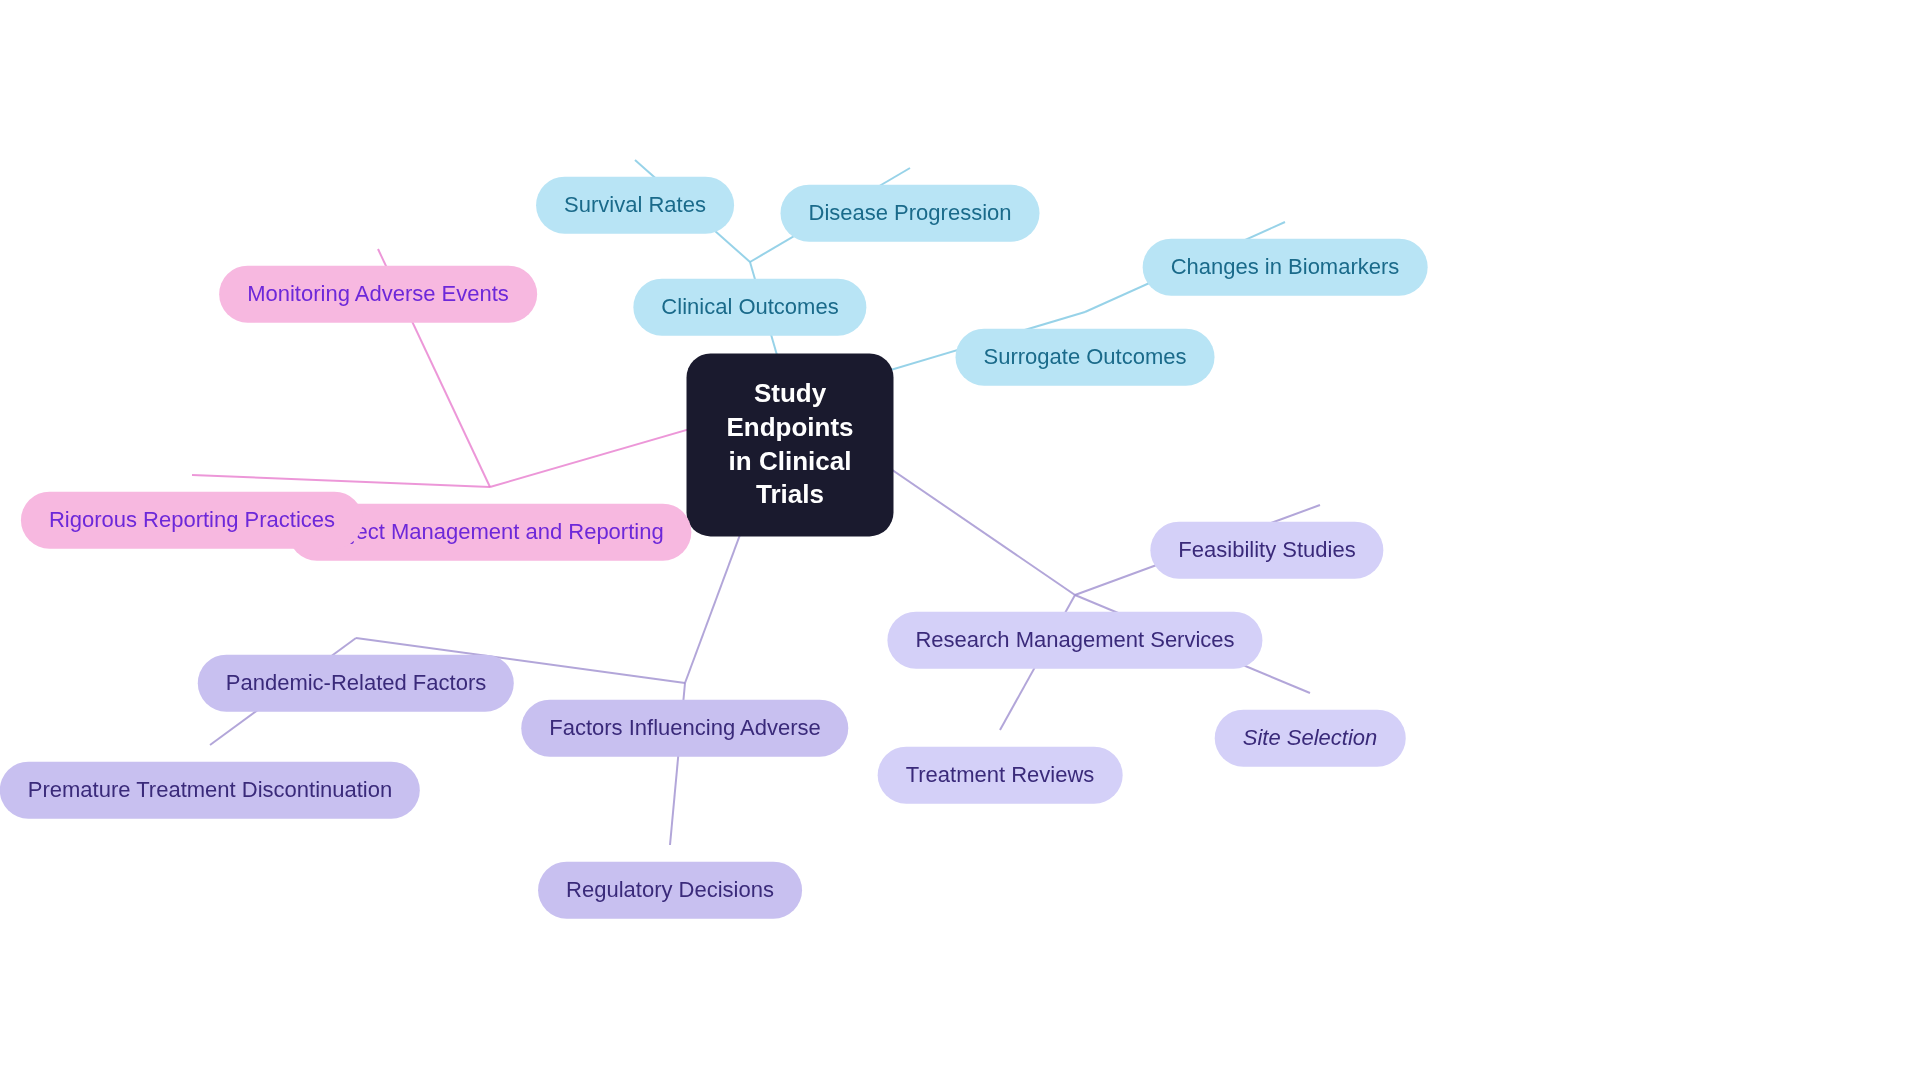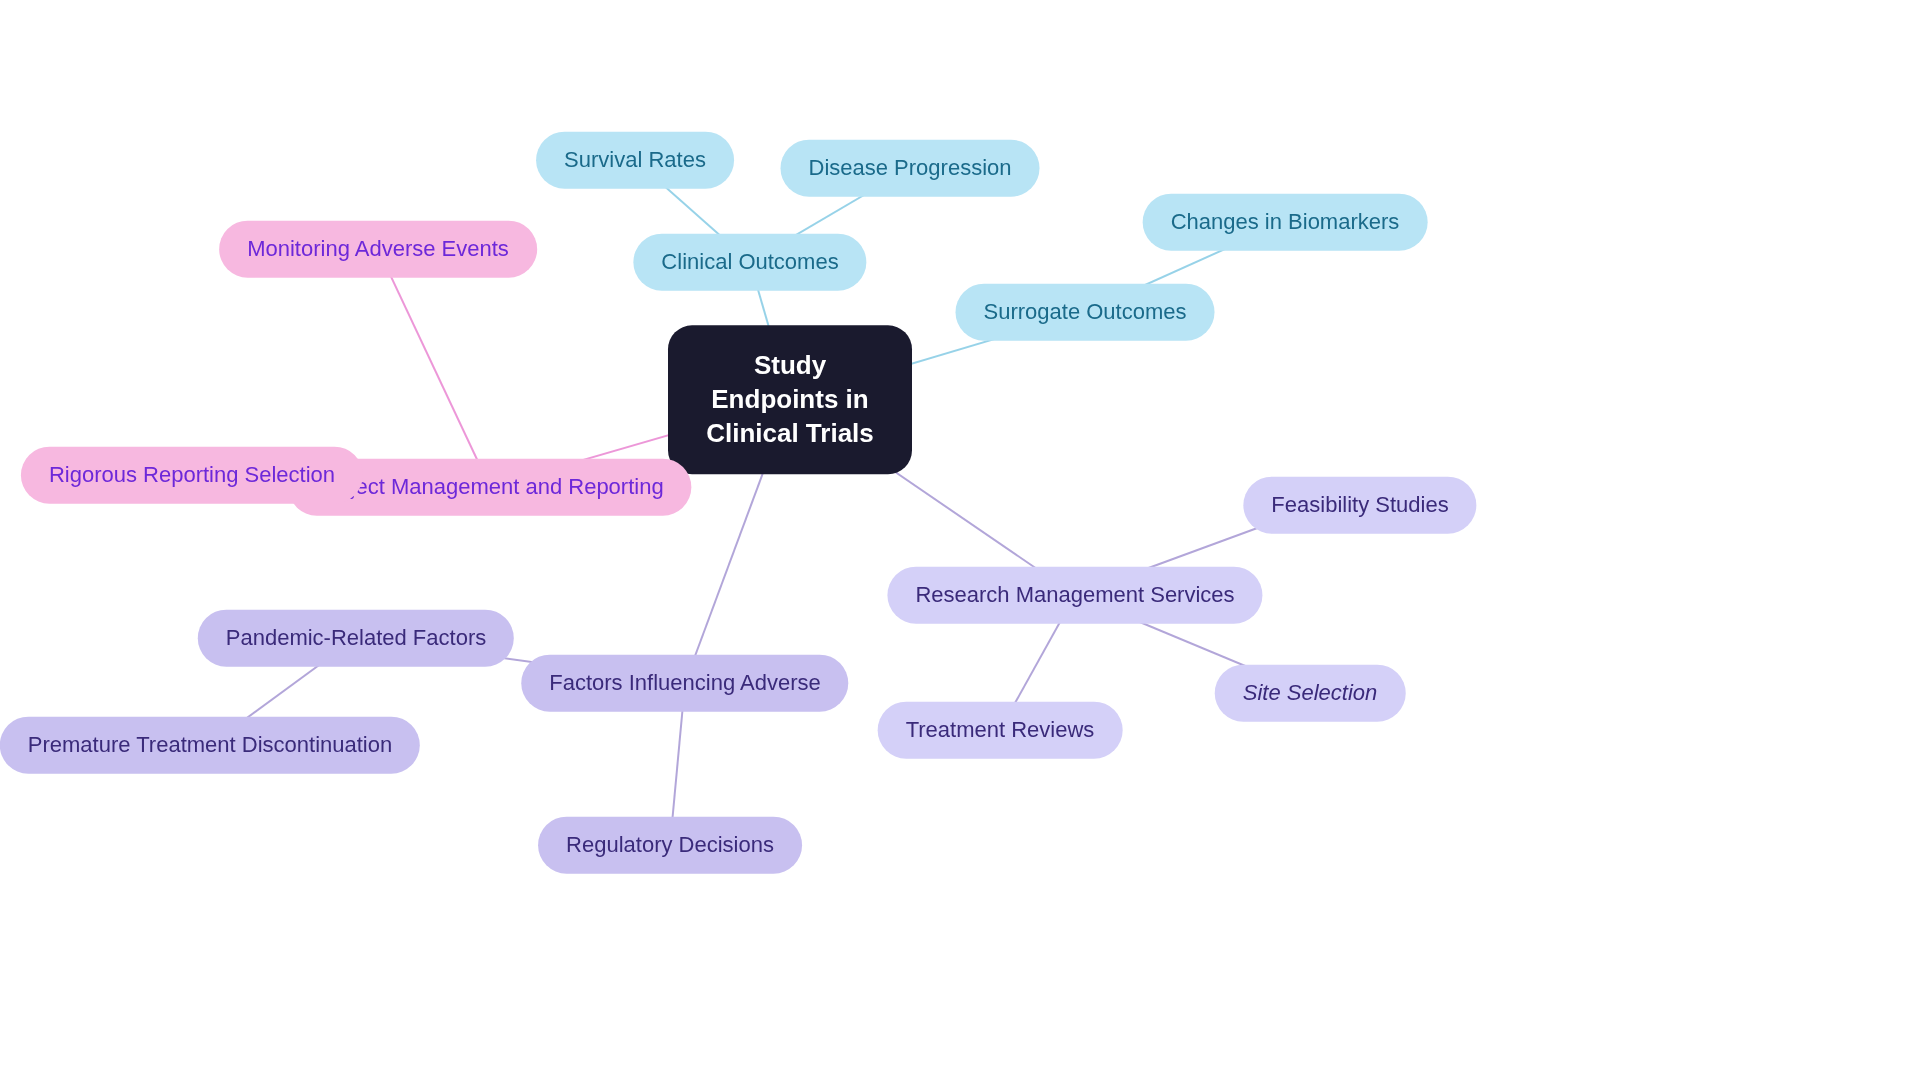--- a/index.html
+++ b/index.html
@@ -31,29 +31,30 @@
       border-radius: 40px;
       display: flex;
       align-items: center;
       justify-content: center;
       text-align: center;
       font-size: 22px;
       font-weight: 500;
       line-height: 1.3;
       padding: 14px 28px;
       transform: translate(-50%, -50%);
+      margin-top: 45px;
     }
 
     .node-center {
       background: #1a1a2e;
       color: #ffffff;
       font-size: 26px;
       font-weight: 600;
       border-radius: 24px;
-      width: 244px;
+      width: 207px;
       padding: 24px 32px;
     }
 
     .node-blue {
       background: #b8e4f5;
       color: #1a6a8a;
       border: none;
     }
 
     .node-pink {
@@ -113,38 +114,38 @@
     <div class="node node-blue" style="left: 1285px; top: 222px;">
       <span>Changes in Biomarkers</span>
     </div>
     <div class="node node-pink" style="left: 490px; top: 487px;">
       <span>Project Management and Reporting</span>
     </div>
     <div class="node node-pink" style="left: 378px; top: 249px;">
       <span>Monitoring Adverse Events</span>
     </div>
     <div class="node node-pink" style="left: 192px; top: 475px;">
-      <span>Rigorous Reporting Selection</span>
+      <span>Rigorous Reporting Practices</span>
     </div>
     <div class="node node-purple" style="left: 685px; top: 683px;">
       <span>Factors Influencing Adverse</span>
     </div>
     <div class="node node-purple" style="left: 356px; top: 638px; justify-content: flex-end;">
       <span>Pandemic-Related Factors</span>
     </div>
     <div class="node node-purple" style="left: 210px; top: 745px;">
       <span>Premature Treatment Discontinuation</span>
     </div>
     <div class="node node-purple" style="left: 670px; top: 845px;">
       <span>Regulatory Decisions</span>
     </div>
     <div class="node node-lavender" style="left: 1075px; top: 595px;">
       <span>Research Management Services</span>
     </div>
-    <div class="node node-lavender" style="left: 1360px; top: 505px;">
+    <div class="node node-lavender" style="left: 1267px; top: 505px;">
       <span>Feasibility Studies</span>
     </div>
     <div class="node node-lavender" style="left: 1310px; top: 693px; font-style: italic;">
       <span>Site Selection</span>
     </div>
     <div class="node node-lavender" style="left: 1000px; top: 730px;">
       <span>Treatment Reviews</span>
     </div>
   </div>
 

